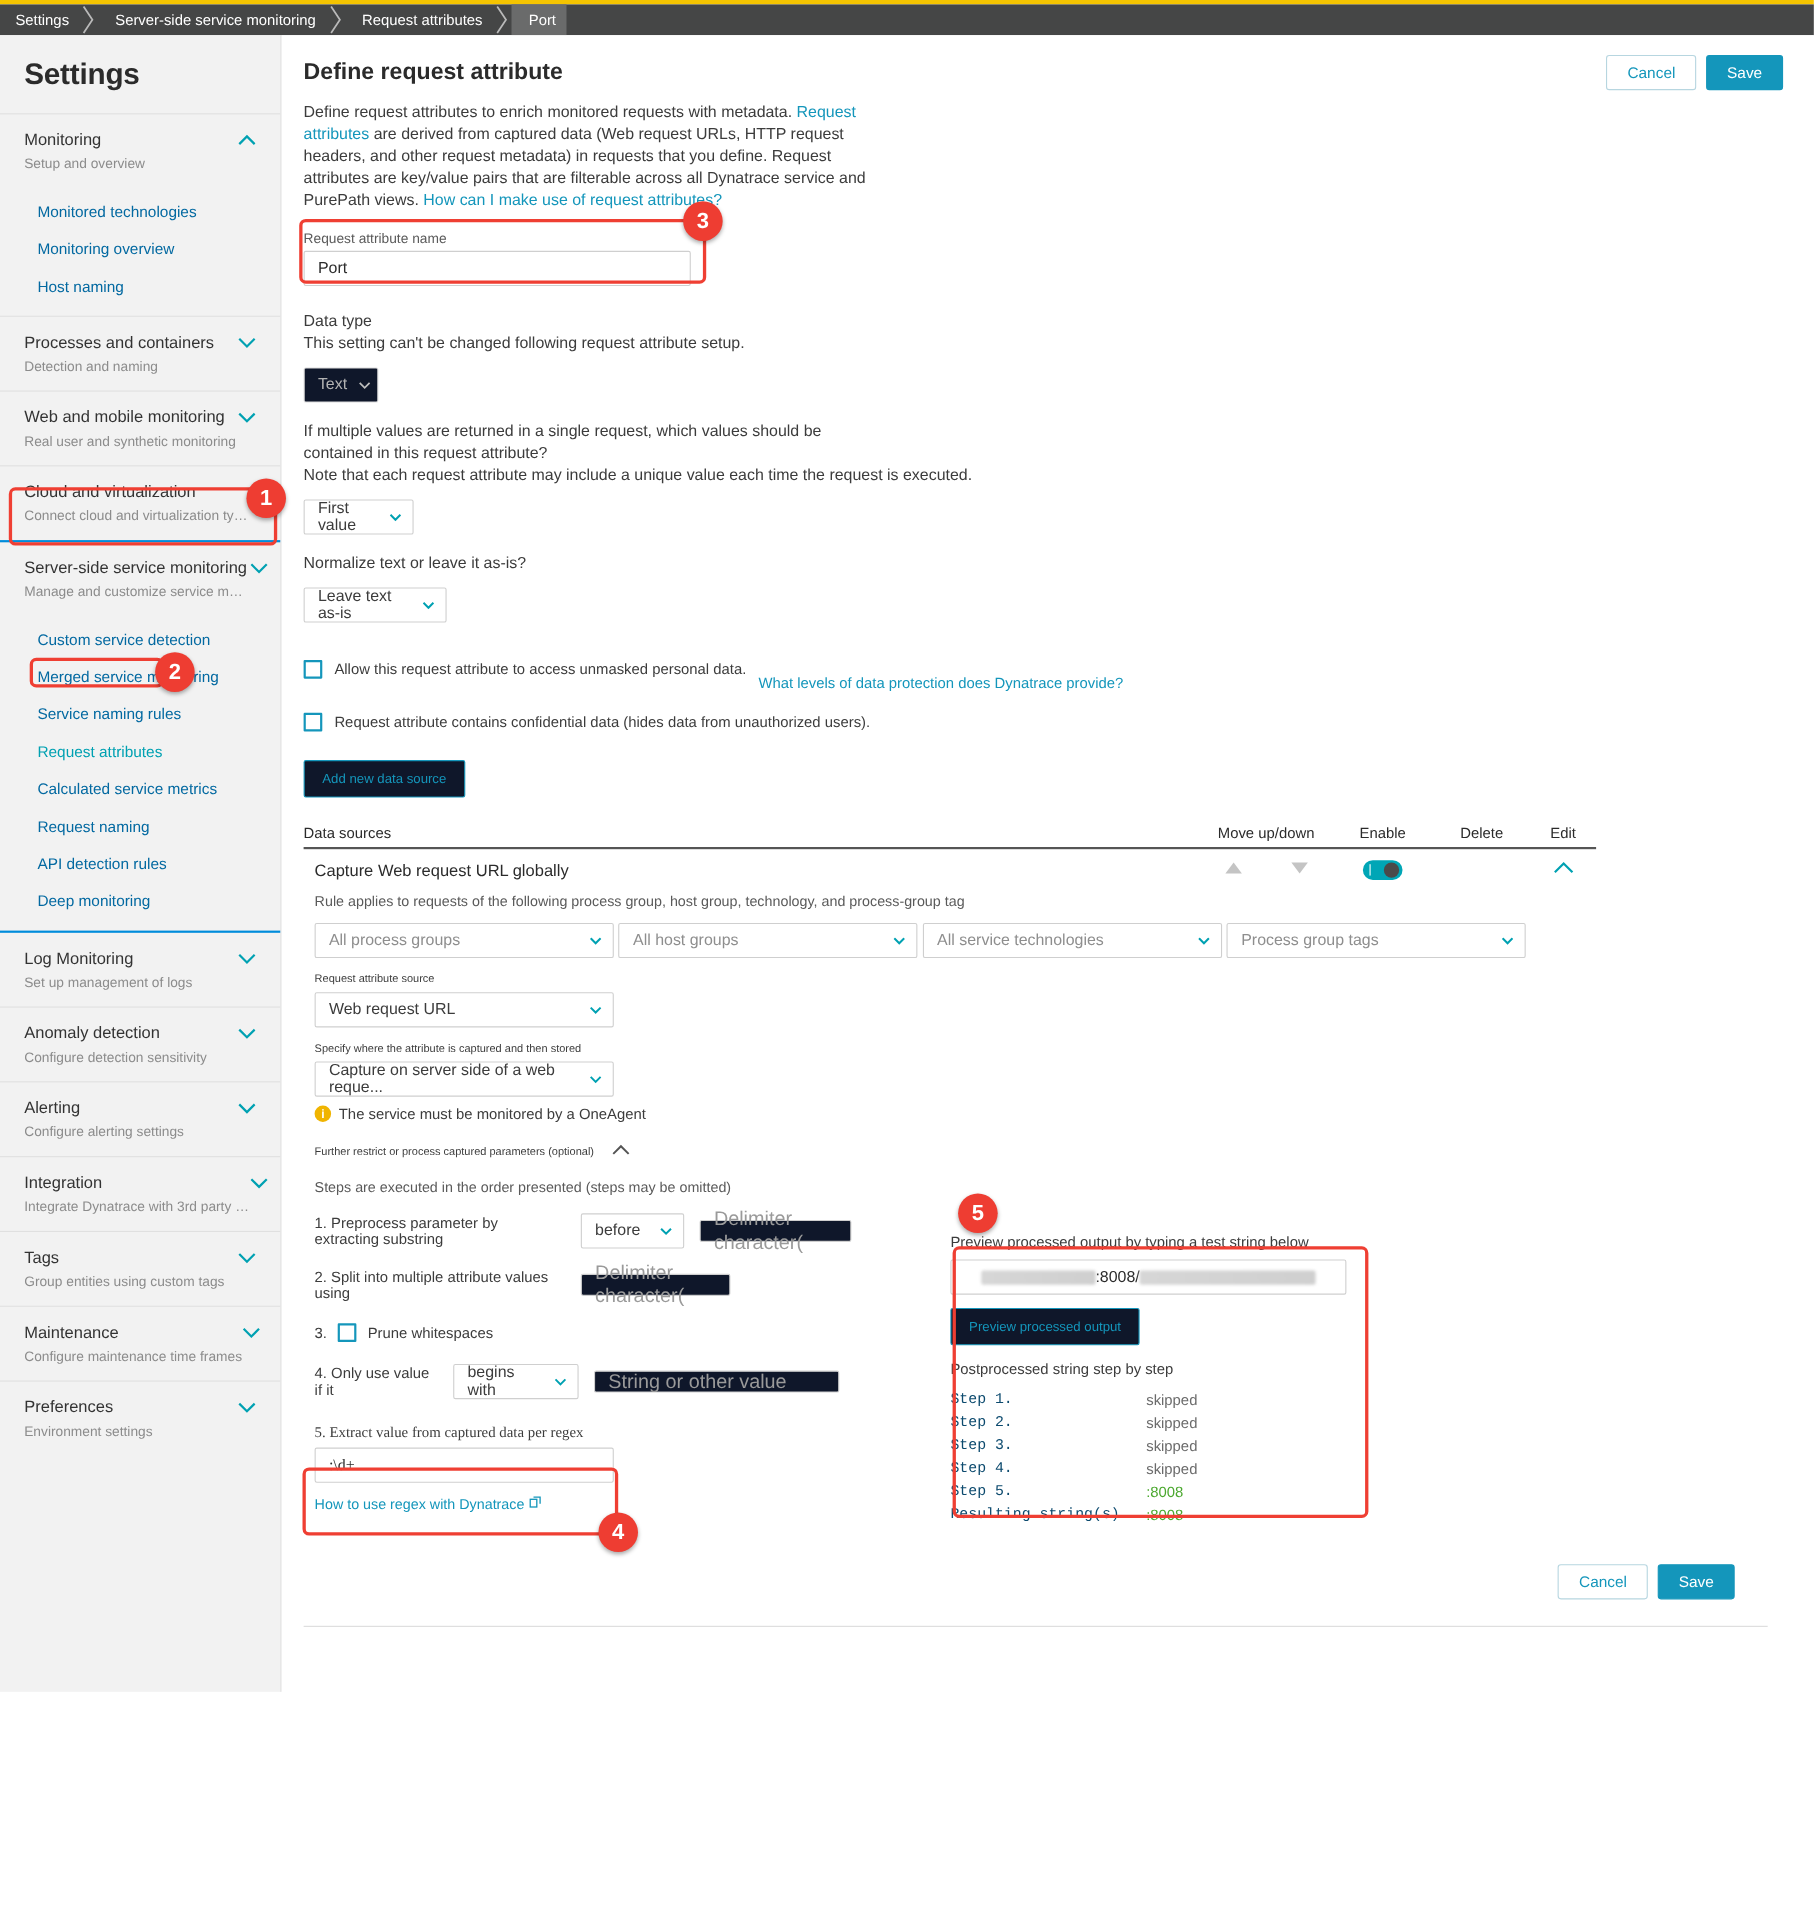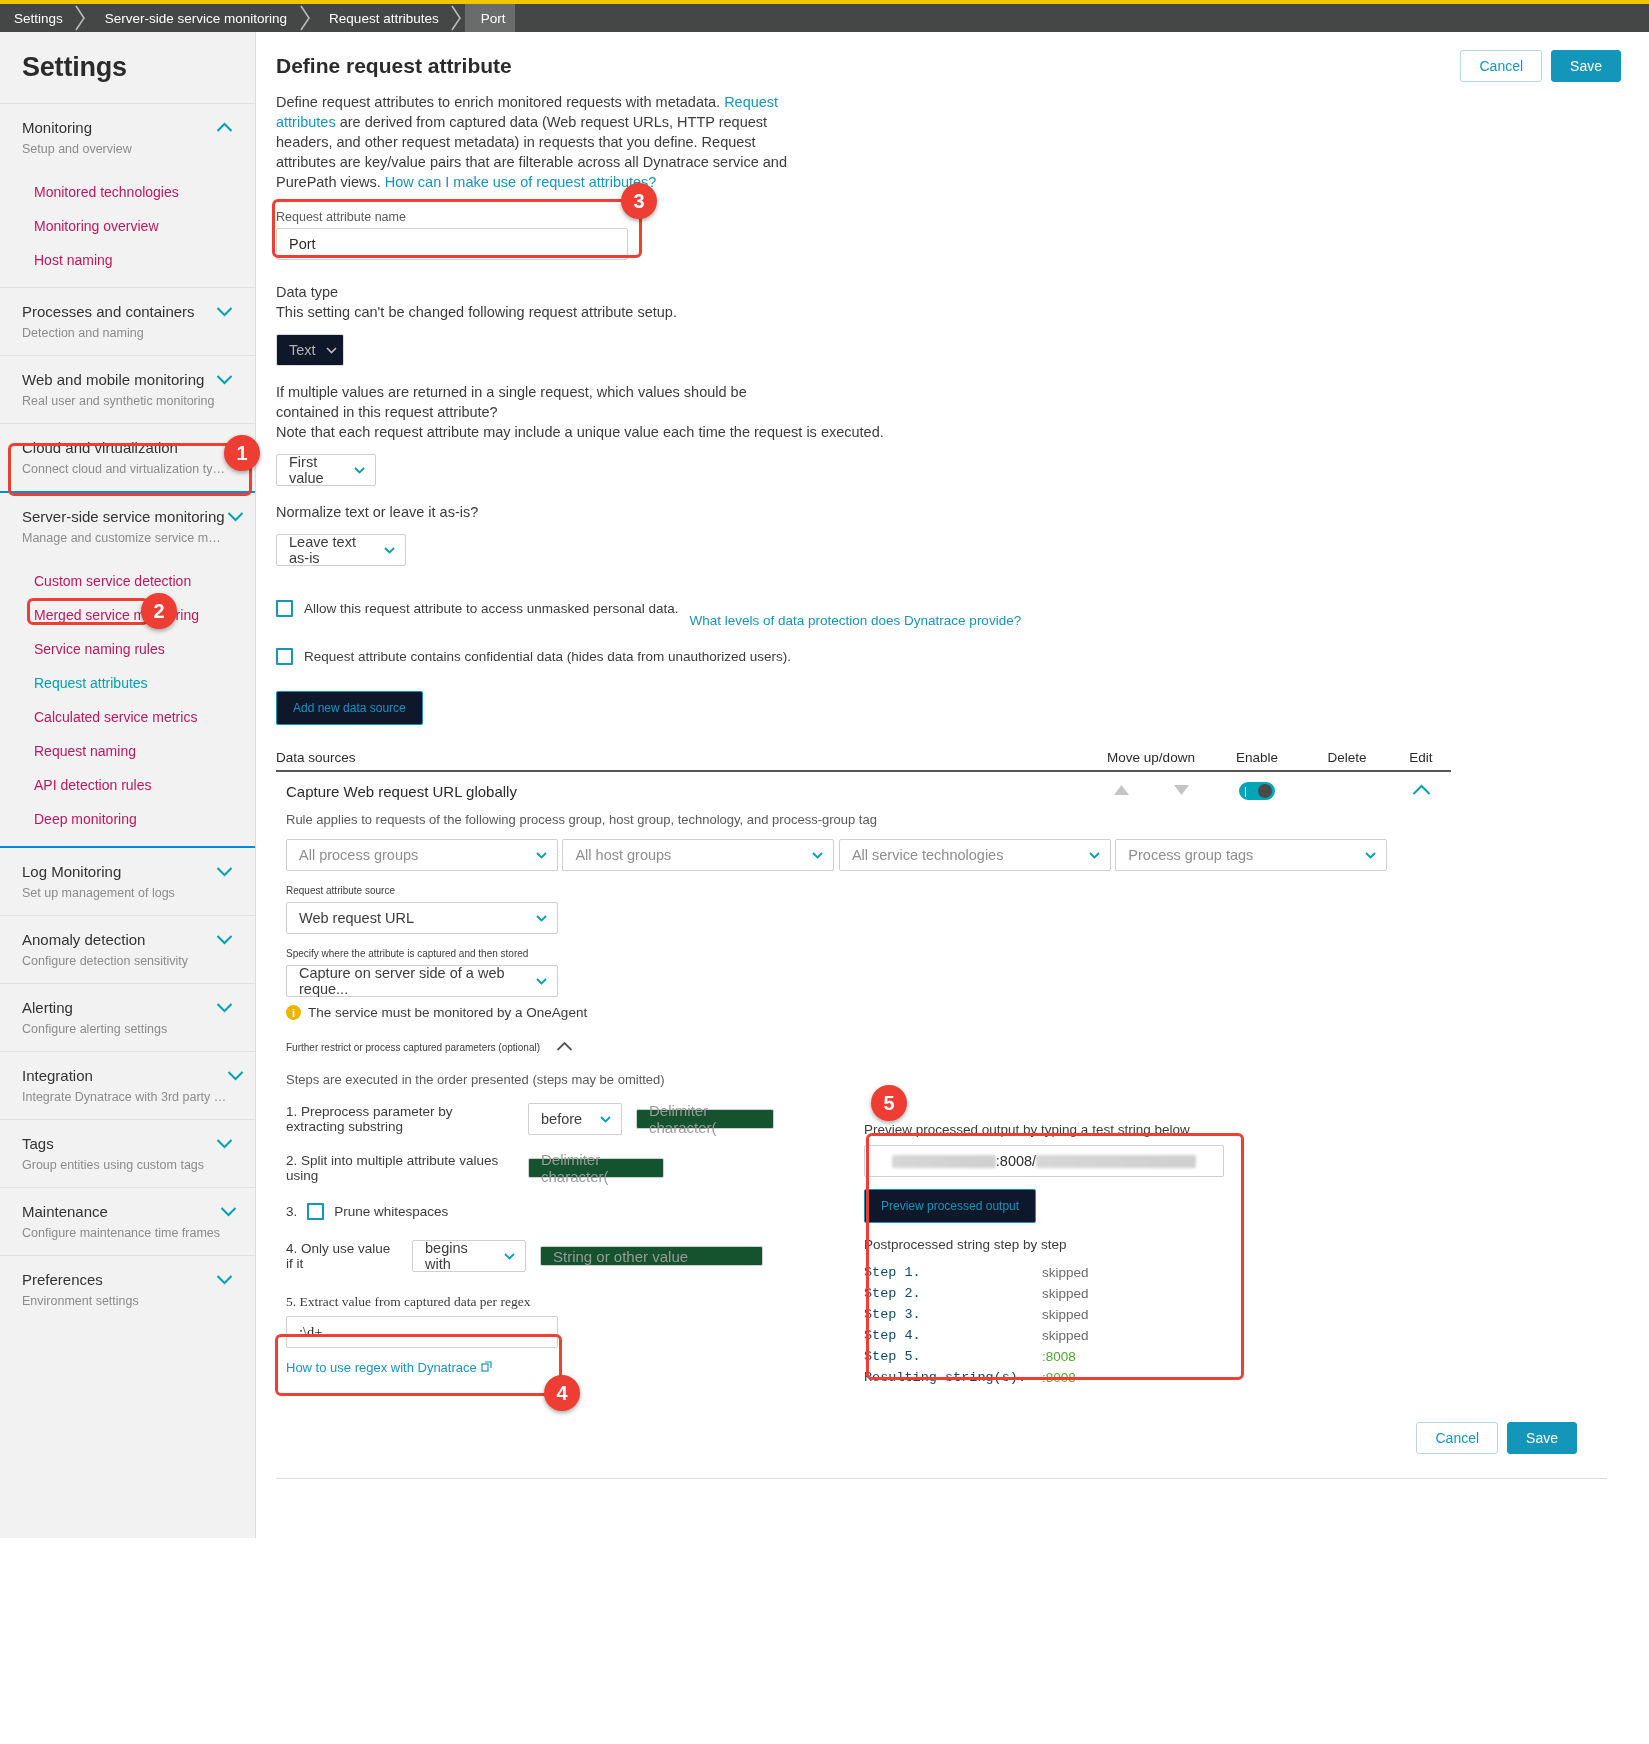--- a/index.html
+++ b/index.html
@@ -50,21 +50,21 @@
   .nav-group.accent { border-top: 2px solid #008cdb; }
   .nav-group-texts { display: flex; flex-direction: column; }
   .nav-group-title { font-size: 15px; color: #333; line-height: 20px; }
   .nav-group-sub { font-size: 12.5px; color: #8c8c8c; margin-top: 3px; line-height: 16px;
                    max-width: 205px; overflow: hidden; white-space: nowrap; text-overflow: ellipsis; }
   .chev { color: #00a1b2; flex: 0 0 auto; margin-top: 4px; }
   .chev svg { display: block; }
 
   .nav-sub-list { padding: 4px 0 10px 0; }
   .nav-sub-item {
-    font-size: 14px; color: #be185d; padding: 8px 0 8px 34px; line-height: 18px;
+    font-size: 14px; color: #0369a1; padding: 8px 0 8px 34px; line-height: 18px;
   }
   .nav-sub-item.selected { color: #00a1b2; }
 
   
   .main {
     position: absolute; left: 256px; top: 32px; right: 0; bottom: 0;
     background: #ffffff; padding: 0 0 0 0;
   }
   .main-inner { padding: 22px 28px 0 20px; position: relative; }
   .page-title { font-size: 21px; font-weight: bold; color: #2b2b2b; margin: 0 0 14px 0; }
@@ -141,22 +141,22 @@
   .info-dot {
     width: 15px; height: 15px; border-radius: 50%; background: #f0b400;
     color: #fff; font-size: 11px; font-weight: bold; display: flex;
     align-items: center; justify-content: center; flex: 0 0 auto;
   }
 
   .steps-row { display: flex; align-items: center; gap: 14px; }
   .step-text { font-size: 13.5px; color: #3c3c3c; }
 
   .placeholder-box {
-    height: 20px; border: 1px solid #cfcfcf; border-radius: 2px; background: #14532d;
-    display: flex; align-items: center; padding: 0 12px; font-size: 15px; color: #9a9a9a;
+    height: 20px; border: 1px solid #cfcfcf; border-radius: 2px; background: #0f172a;
+    display: flex; align-items: center; padding: 0 12px; font-size: 18px; color: #9a9a9a;
   }
 
   
   .preview { position: absolute; left: 608px; top: 1090px; width: 400px; }
   .preview-label { font-size: 13.5px; color: #3c3c3c; }
   .masked {
     background: linear-gradient(90deg,#d6d6d6,#cfcfcf);
     border-radius: 2px; height: 13px; display: inline-block;
     filter: blur(1.6px);
   }

